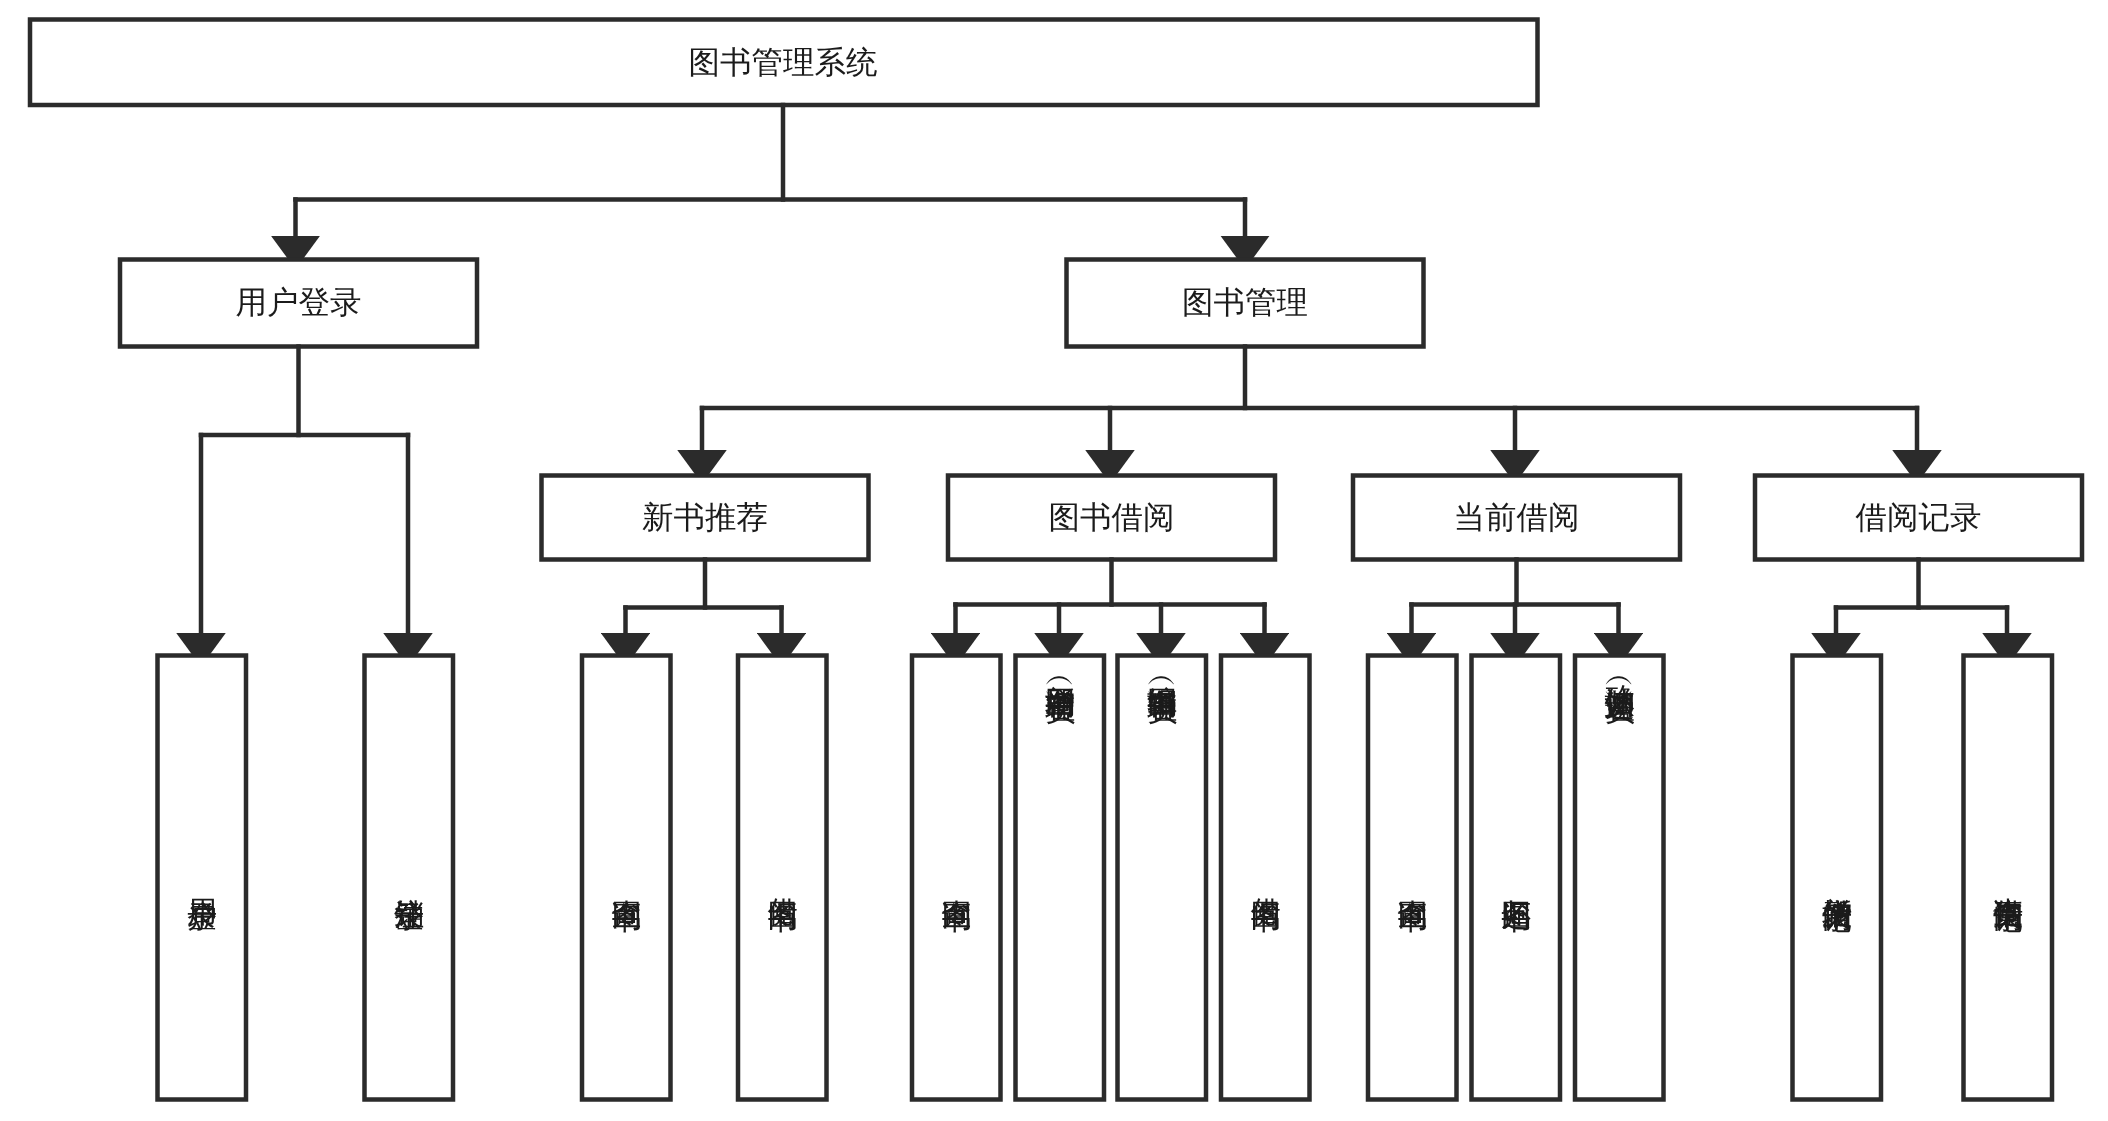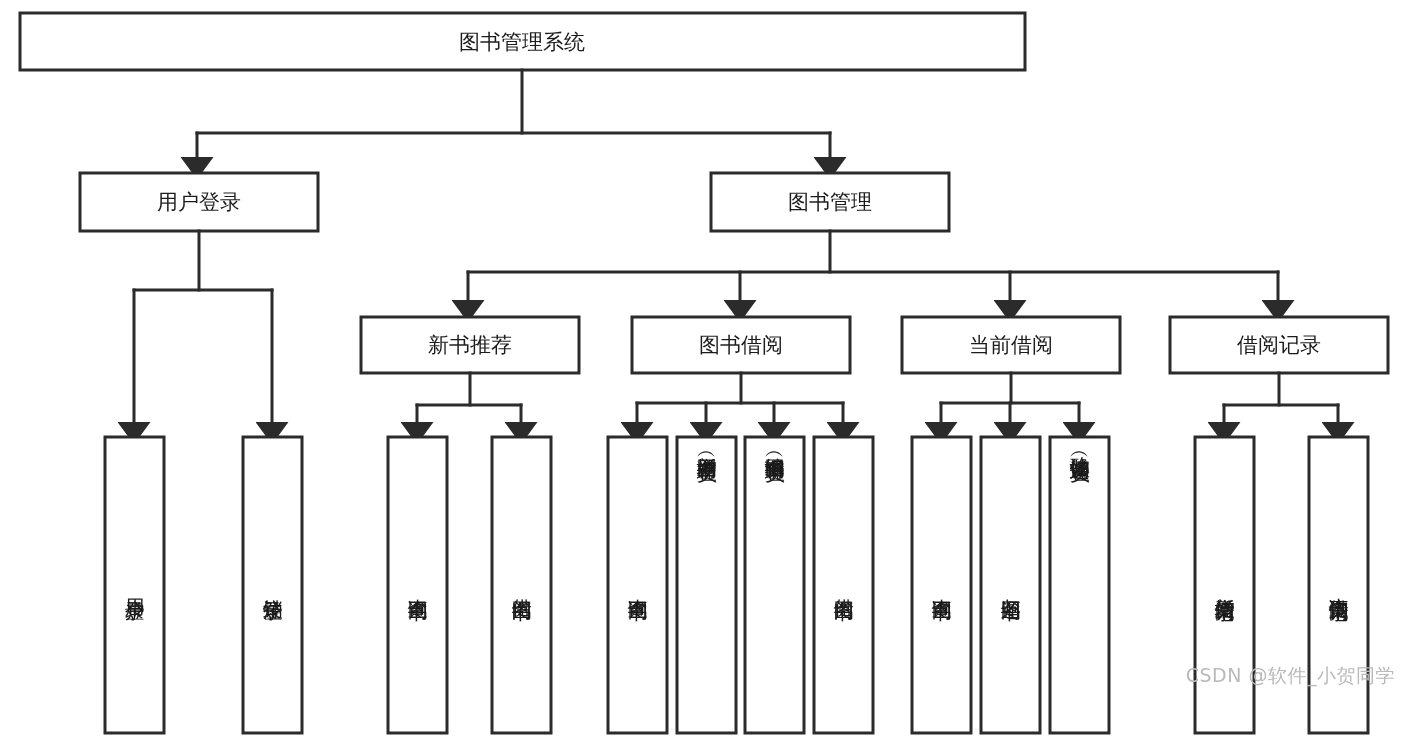--- a/index.html
+++ b/index.html
@@ -202,15 +202,14 @@
     <span class="leaf-label">确认归还（管理员）</span>
   </div>
 
   <div class="leaf-label-wrap" style="left:1195px; top:437px; width:59px; height:296px;">
     <span class="leaf-label">新增借阅记录</span>
   </div>
   <div class="leaf-label-wrap" style="left:1309px; top:437px; width:59px; height:296px;">
     <span class="leaf-label">查询借阅记录</span>
   </div>
 
-  <div class="watermark">CSDN @软件_小贺同学</div>
 
 </div>
 
 </body></html>

